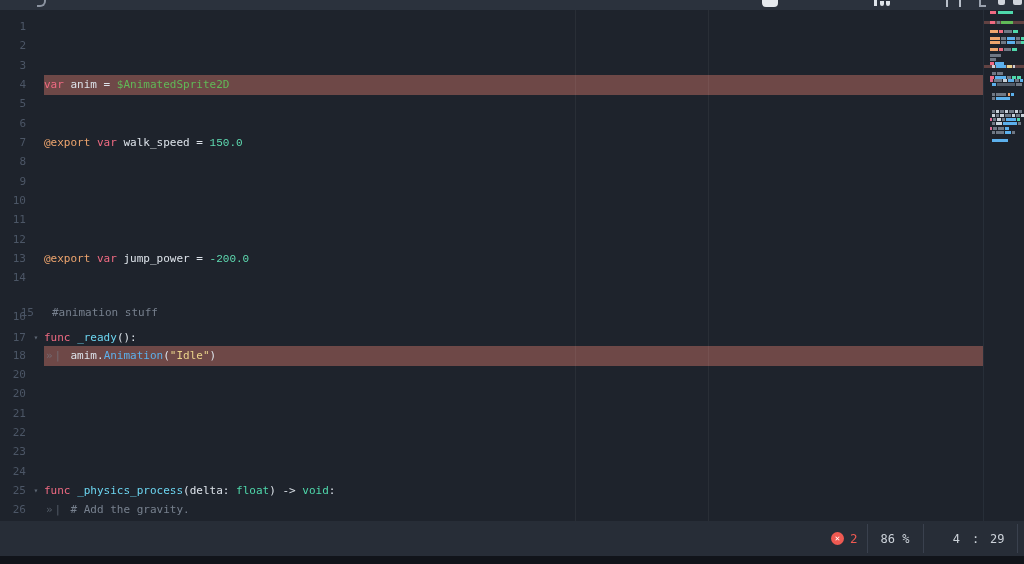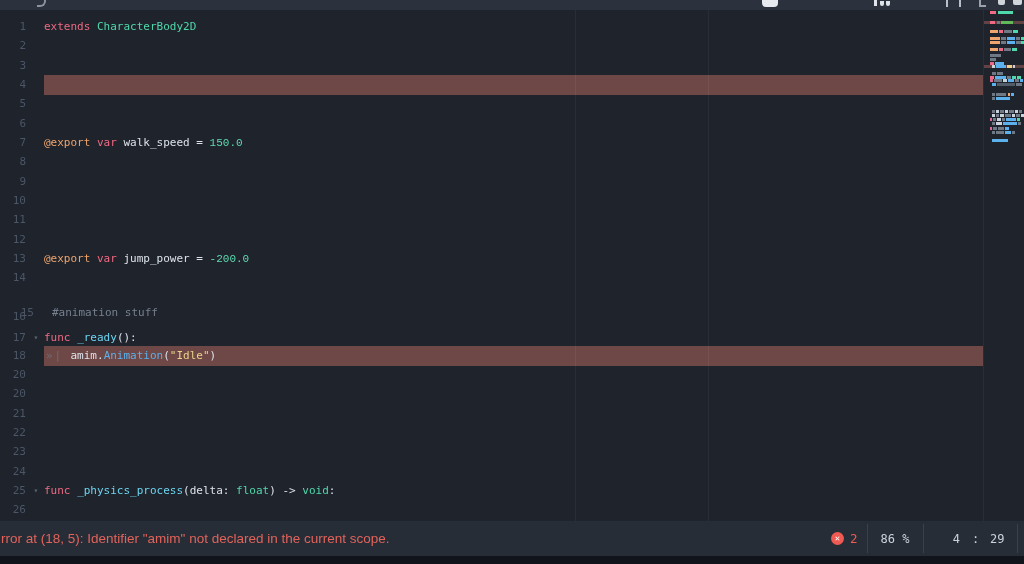--- a/index.html
+++ b/index.html
@@ -82,32 +82,32 @@
   <div class="editor">
     <div id="hl-layer">
         <div class="hl-row" style="top: 64.999px;"></div>
         <div class="hl-row" style="top: 335.661px;"></div>
       </div>
     <div class="guide g1"></div>
     <div class="guide g2"></div>
     <div id="code-area">
         <div class="line-row" style="top: 7px;">
           <span class="lnum">1</span>
-          <span class="code"><span class="tok-kw">extends</span><span class="tok-tx"> </span><span class="tok-ty">CharacterBody2D</span></span>
         </div>
         <div class="line-row" style="top: 26.333px;">
           <span class="lnum">2</span>
           <span class="code"></span>
         </div>
         <div class="line-row" style="top: 45.666px;">
           <span class="lnum">3</span>
           <span class="code"></span>
         </div>
         <div class="line-row" style="top: 64.999px;">
           <span class="lnum">4</span>
+          <span class="code"><span class="tok-kw">var</span><span class="tok-tx"> anim = </span><span class="tok-np">$AnimatedSprite2D</span></span>
         </div>
         <div class="line-row" style="top: 84.332px;">
           <span class="lnum">5</span>
           <span class="code"></span>
         </div>
         <div class="line-row" style="top: 103.665px;">
           <span class="lnum">6</span>
           <span class="code"></span>
         </div>
         <div class="line-row" style="top: 122.998px;">
@@ -181,20 +181,21 @@
           <span class="lnum">24</span>
           <span class="code"></span>
         </div>
         <div class="line-row" style="top: 470.992px;">
           <span class="lnum">25</span>
           <span class="fold">▾</span>
           <span class="code"><span class="tok-kw">func</span><span class="tok-tx"> </span><span class="tok-fn">_physics_process</span><span class="tok-tx">(delta: </span><span class="tok-ty">float</span><span class="tok-tx">) -&gt; </span><span class="tok-ty">void</span><span class="tok-tx">:</span></span>
         </div>
         <div class="line-row" style="top: 490.325px;">
           <span class="lnum">26</span>
+          <span class="code"><span class="tabmark">»|</span><span class="tok-cm"># Add the gravity.</span></span>
         </div>
       </div>
     <div class="minimap" id="minimap">
         <div class="mm-row" style="top: 1px;">
           <span class="mm-seg" style="left: 6px; width: 6px; background: rgb(239, 106, 130);"></span>
           <span class="mm-seg" style="left: 14px; width: 15px; background: rgb(79, 216, 171);"></span>
         </div>
         <div class="mm-row hl" style="top: 11px;">
           <span class="mm-seg" style="left: 6px; width: 5px; background: rgb(239, 106, 130);"></span>
           <span class="mm-seg" style="left: 13px; width: 3px; background: rgb(111, 120, 133);"></span>
@@ -320,21 +321,20 @@
           <span class="mm-seg" style="left: 21px; width: 6px; background: rgb(92, 176, 236);"></span>
           <span class="mm-seg" style="left: 28px; width: 3px; background: rgb(111, 120, 133);"></span>
         </div>
         <div class="mm-row" style="top: 129px;">
           <span class="mm-seg" style="left: 8px; width: 16px; background: rgb(92, 176, 236);"></span>
         </div>
       </div>
   </div>
 
   <div class="statusbar">
-    <div class="err-msg">rror at (18, 5): Identifier "amim" not declared in the current scope.</div>
     <div class="badge">
       <span class="badge-circle">✕</span>
       <span class="badge-count">2</span>
     </div>
     <div class="sbar-sep sep1"></div>
     <div class="zoom-label">86 %</div>
     <div class="sbar-sep sep2"></div>
     <div class="caret-line">4</div>
     <div class="caret-colon">:</div>
     <div class="caret-col">29</div>

